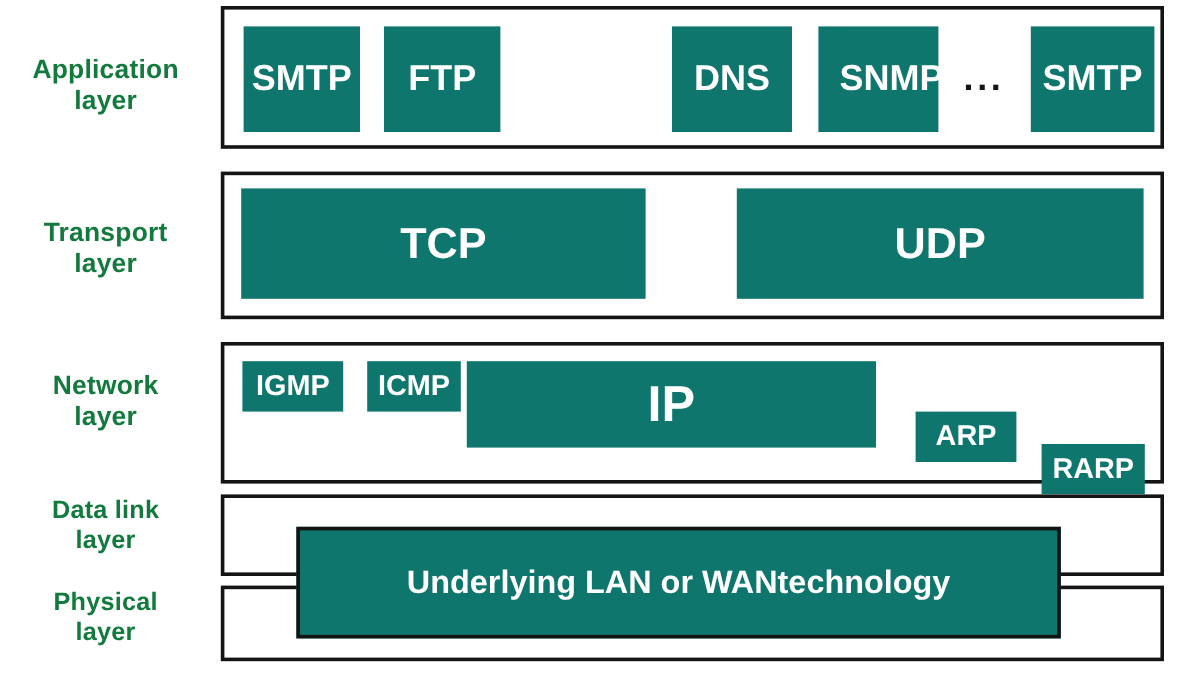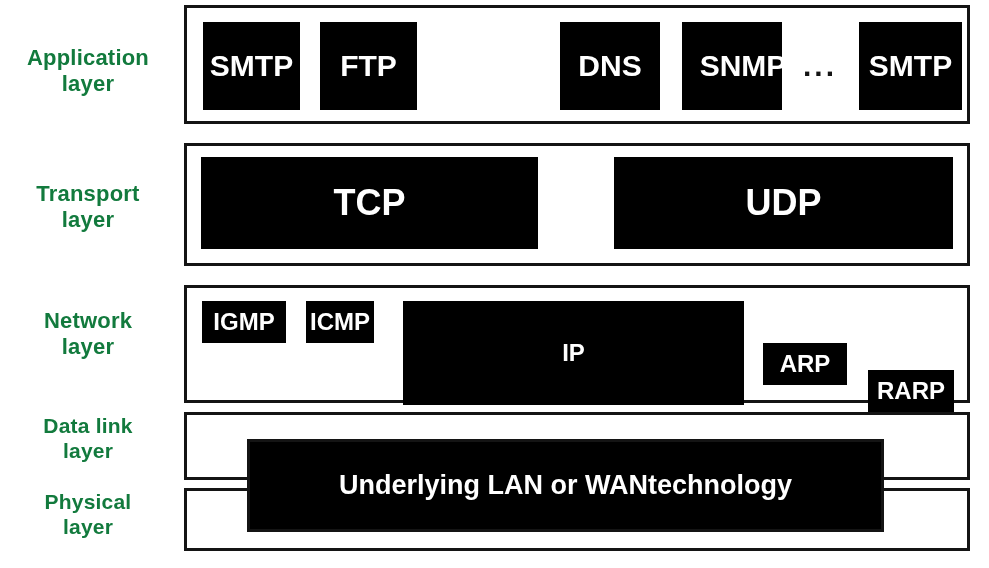--- a/index.html
+++ b/index.html
@@ -29,21 +29,21 @@
   .layer-box{
     position:absolute;
     background:#ffffff;
     border:3px solid #141414;
     box-sizing:border-box;
   }
 
   
   .proto{
     position:absolute;
-    background:#000000;
+    background:#0f766e;
     color:#ffffff;
     font-weight:bold;
     display:flex;
     align-items:center;
     justify-content:center;
     box-sizing:border-box;
     text-align:center;
     white-space:nowrap;
     overflow:visible;
   }
@@ -113,23 +113,23 @@
   <div class="layer-box" style="left:184px;top:143px;width:786px;height:123px;"></div>
 
   <div class="proto" style="left:201px;top:157px;width:337px;height:92px;font-size:36px;">TCP</div>
 
   <div class="proto" style="left:614px;top:157px;width:339px;height:92px;font-size:36px;">UDP</div>
 
   <div class="layer-box" style="left:184px;top:285px;width:786px;height:118px;"></div>
 
   <div class="proto" style="left:202px;top:301px;width:84px;height:42px;font-size:24px;">IGMP</div>
 
-  <div class="proto" style="left:306px;top:301px;width:68px;height:42px;font-size:24px;">ICMP</div>
+  <div class="proto" style="left:306px;top:301px;width:78px;height:42px;font-size:24px;">ICMP</div>
 
-  <div class="proto" style="left:403px;top:301px;width:341px;height:104px;font-size:24px;">IP</div>
+  <div class="proto" style="left:389px;top:301px;width:341px;height:72px;font-size:42px;">IP</div>
 
   <div class="proto" style="left:763px;top:343px;width:84px;height:42px;font-size:24px;">ARP</div>
 
   <div class="proto" style="left:868px;top:343px;width:86px;height:42px;font-size:24px;margin-top:27px;">RARP</div>
 
   <div class="layer-box" style="left:184px;top:412px;width:786px;height:68px;"></div>
 
   <div class="layer-box" style="left:184px;top:488px;width:786px;height:63px;"></div>
 
   <div class="proto overlay" style="left:247px;top:439px;width:637px;height:93px;font-size:27px;flex-direction:row;">

